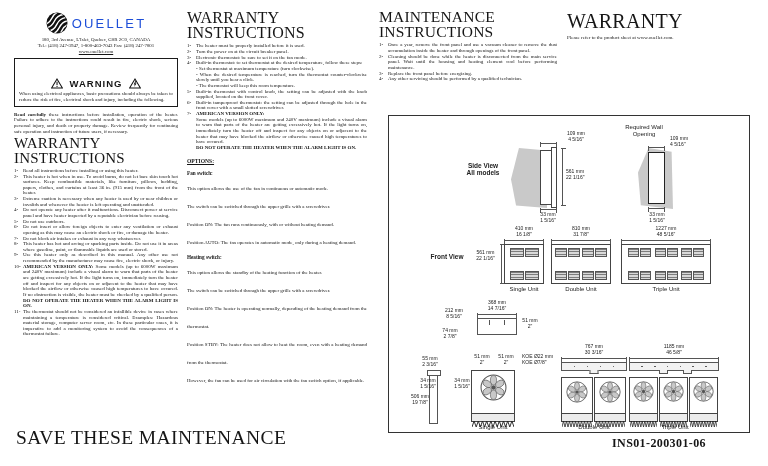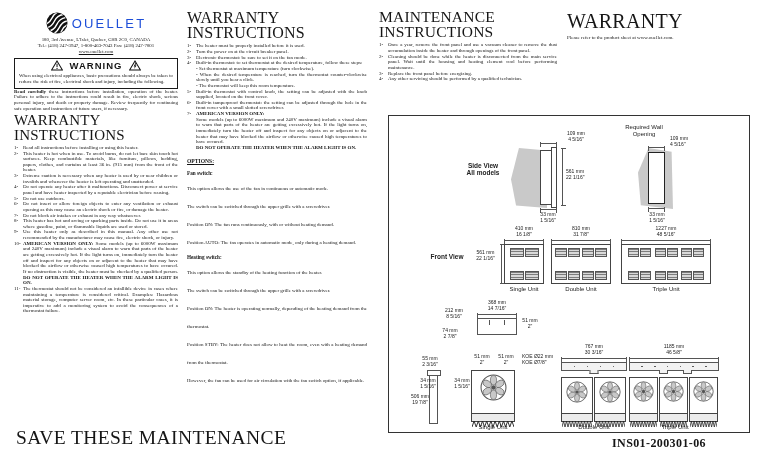--- a/index.html
+++ b/index.html
@@ -12,21 +12,21 @@
   #col4{left:567px;top:10px;width:190px}
 
   
   .logo-row{display:flex;align-items:center;justify-content:center;gap:4px;margin:6px 0 3px}
   .logo-text{font-family:"Liberation Sans",sans-serif;font-weight:400;font-size:13px;letter-spacing:2.2px;color:#1d4ed8}
   .addr{font-size:4.9px;line-height:1.25;text-align:center}
   .website{text-decoration:underline;margin-bottom:4px;text-align:center;font-size:4.9px}
   .series{font-weight:700;font-size:10px;text-align:center;margin:2px 0 6px}
 
   
-  .warnbox{border:1.5px solid #1a1a1a;padding:0 4px 3px;}
+  .warnbox{border:1.5px solid #1a1a1a;padding:18px 4px 3px;margin-bottom:5px}
   .warntitle{display:flex;align-items:center;justify-content:center;gap:7px;margin:1px 0 2px}
   .warntitle span{font-family:"Liberation Sans",sans-serif;font-weight:700;font-size:9.5px;letter-spacing:1px}
   .warntext{font-size:4.9px;line-height:1.16;text-align:justify}
 
   .para{font-size:4.9px;line-height:1.16;margin-bottom:2px}
   .h1{font-size:15px;line-height:.95;white-space:pre-line;margin:2px 0 3px;letter-spacing:.2px}
   .h1.op{font-size:16px;margin:0 0 3px}
   .h1.mt{font-size:15.5px;margin:0 0 3px}
   .h-warranty{font-size:20px;letter-spacing:.3px;margin:0 0 2px}
   .wtext{font-size:5px}

